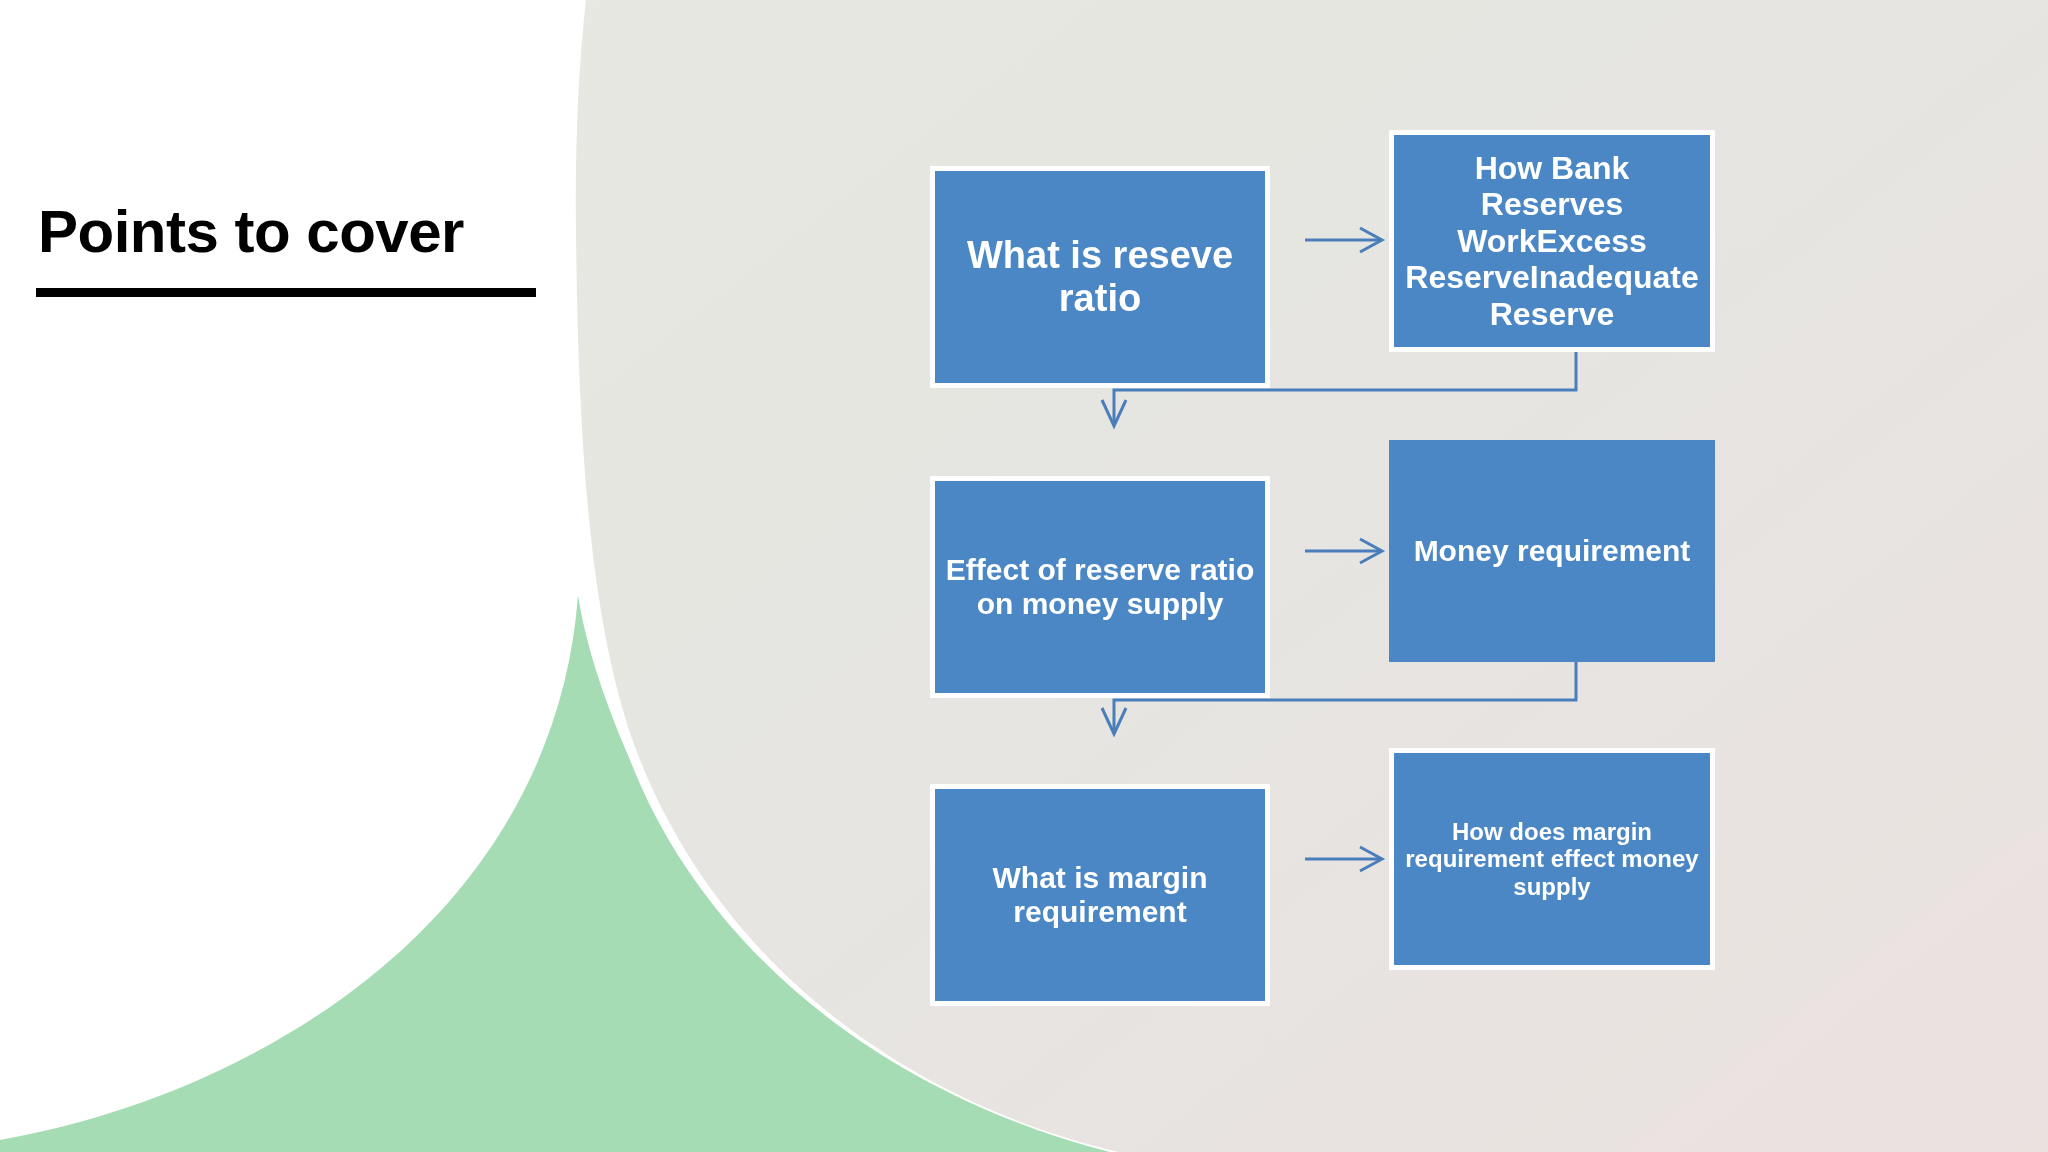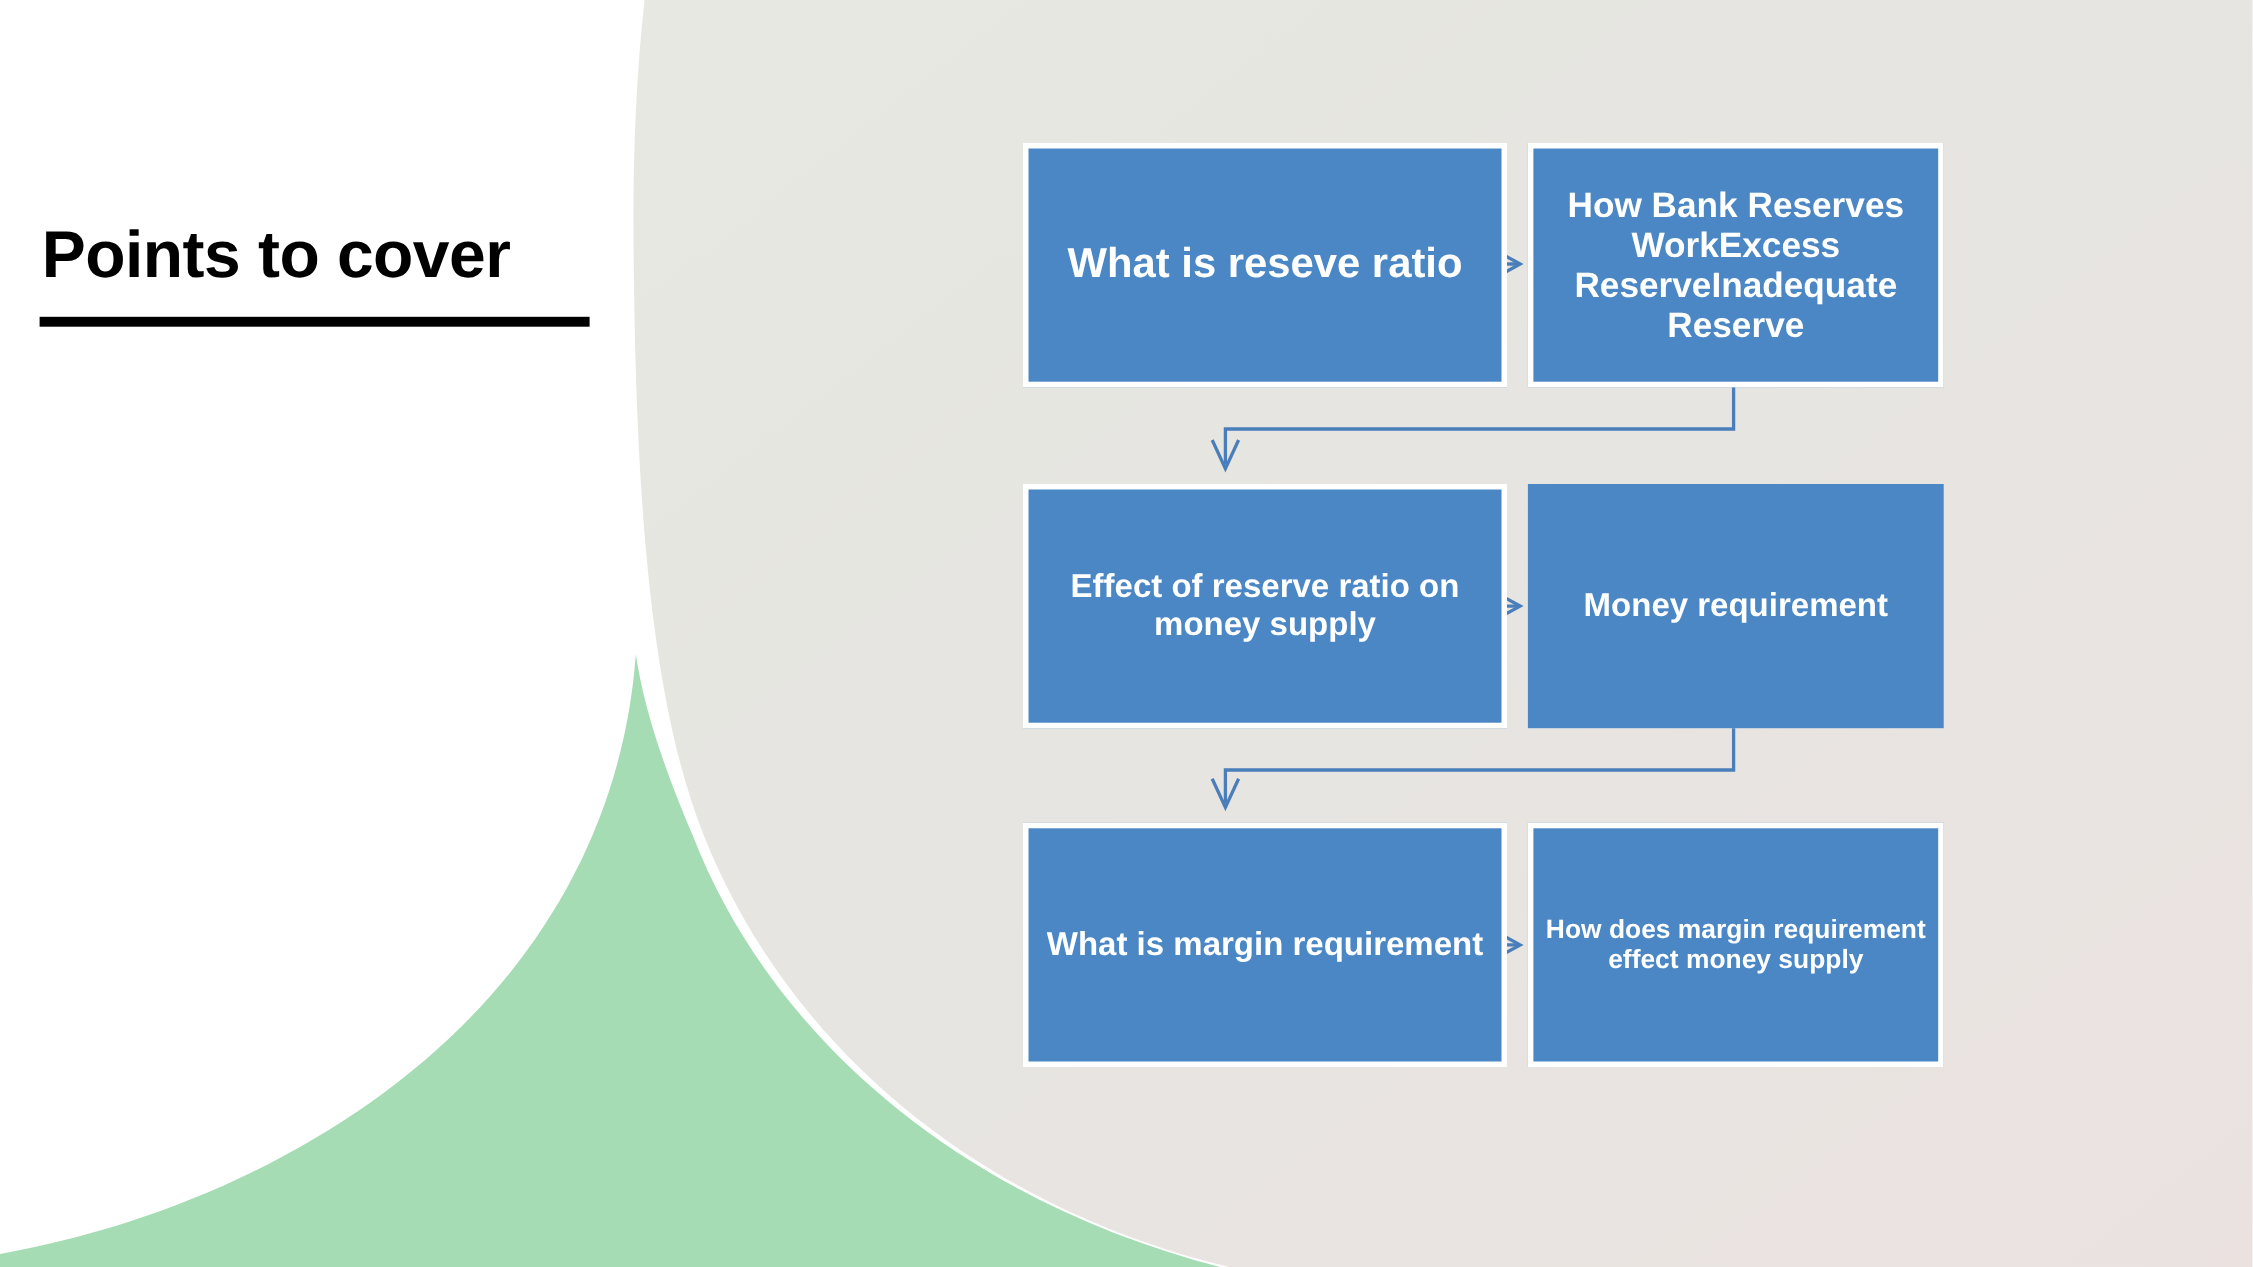--- a/index.html
+++ b/index.html
@@ -72,22 +72,22 @@
     text-align: center;
     color: #ffffff;
     font-weight: bold;
     line-height: 1.14;
     padding: 4px 10px;
     box-sizing: border-box;
   }
   .node.no-frame { border-color: transparent; }
 
   
-  .col-a { left: 930px; width: 440px; }
-  .col-b { left: 1389px; width: 378px; }
+  .col-a { left: 930px; width: 340px; margin-top: 36px; }
+  .col-b { left: 1389px; width: 326px; }
   .row-1 { top: 130px;  height: 222px; }
   .row-2 { top: 440px;  height: 222px; }
   .row-3 { top: 748px;  height: 222px; }
 
   .n1 { font-size: 38px; }
   .n2 { font-size: 32px; }
   .n3 { font-size: 30px; }
   .n4 { font-size: 30px; }
   .n5 { font-size: 30px; }
   .n6 { font-size: 24px; }

